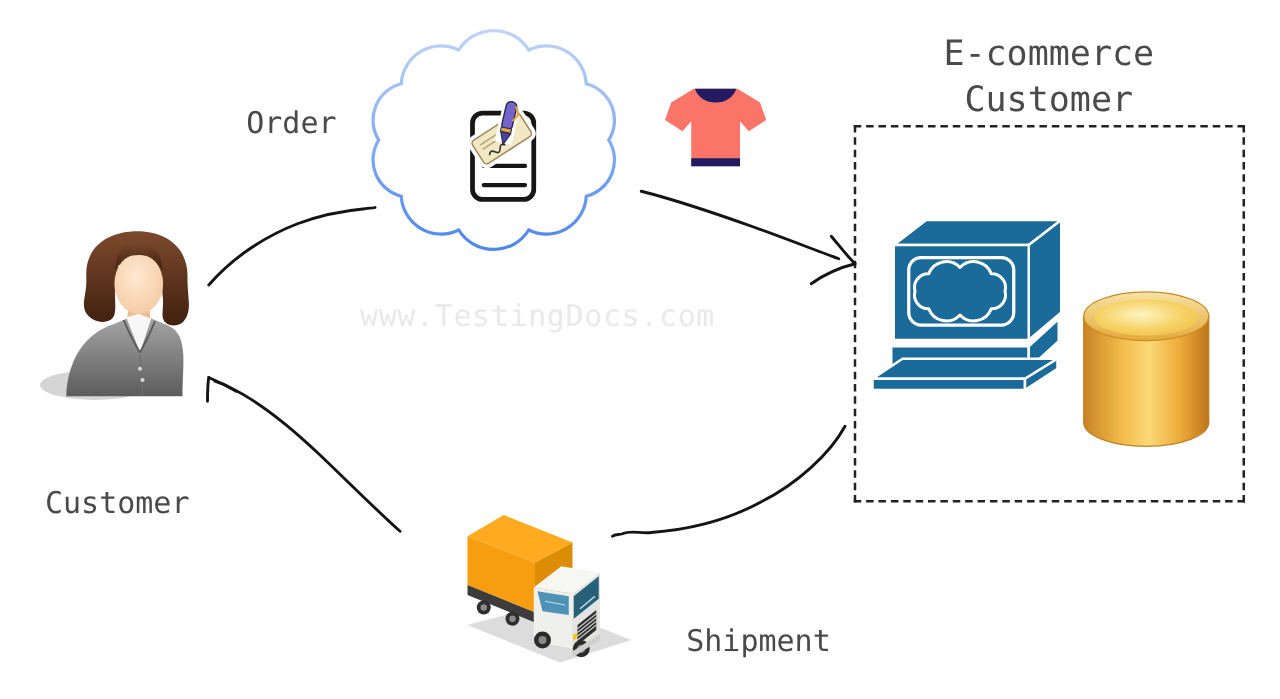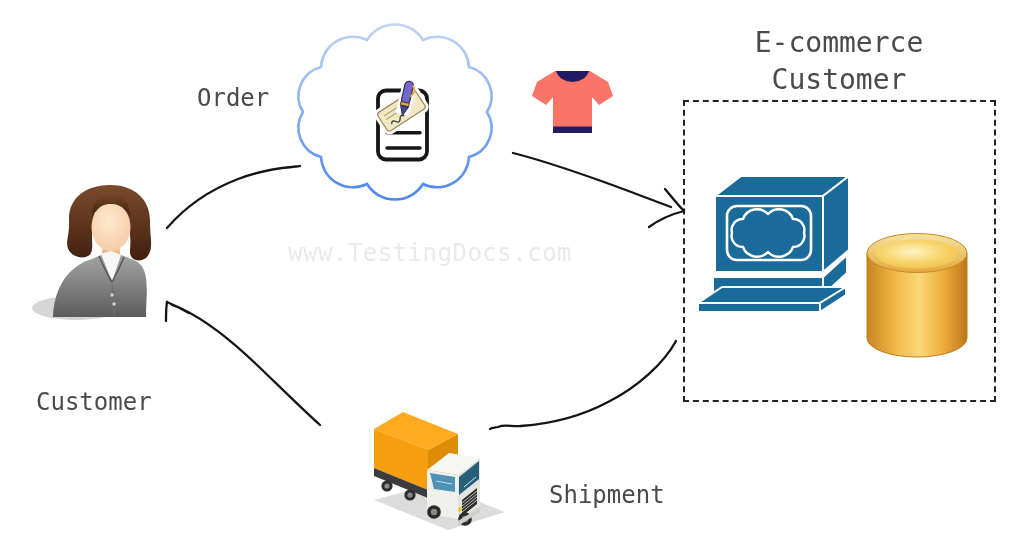--- a/index.html
+++ b/index.html
@@ -30,21 +30,21 @@
 <body>
 
 <div class="canvas">
 
   <div class="watermark">www.TestingDocs.com</div>
 
   <div class="dashed-box"></div>
 
   <div class="lbl" style="left:197px;top:85px">Order</div>
   <div class="lbl" style="left:36px;top:389px">Customer</div>
-  <div class="lbl" style="left:549px;top:482px">Shipment</div>
+  <div class="lbl" style="left:549px;top:500px">Shipment</div>
   <div class="website-lbl"><span>E-commerce</span><br>
   <span>Customer</span></div>
 
   <svg class="layer arrows" width="1024" height="559" viewBox="0 0 1024 559">
     <g fill="none" stroke="var(--arrow,#141414)" stroke-width="2.3" stroke-linecap="round" stroke-linejoin="round">
       <path d="M167,228 C186,206 212,189 238,179 C262,170 281,168 292,167 C295,166 297,167 300,166"></path>
       <g>
         <path d="M513,153 C545,161 576,172 604,182 C629,191 652,200 671,207"></path>
         <path d="M665,189 C671,196 677,204 684,211"></path>
         <path d="M684,211 C672,214 660,219 649,227"></path>

